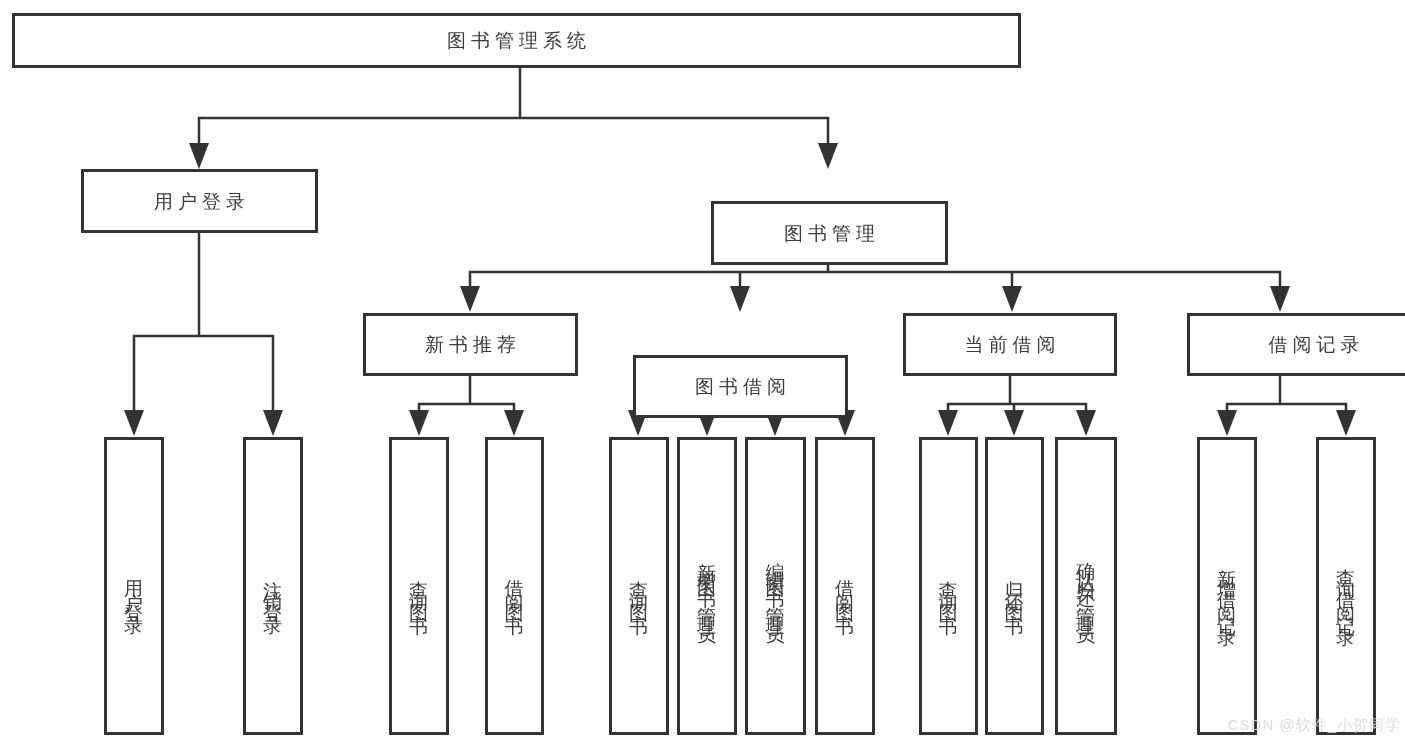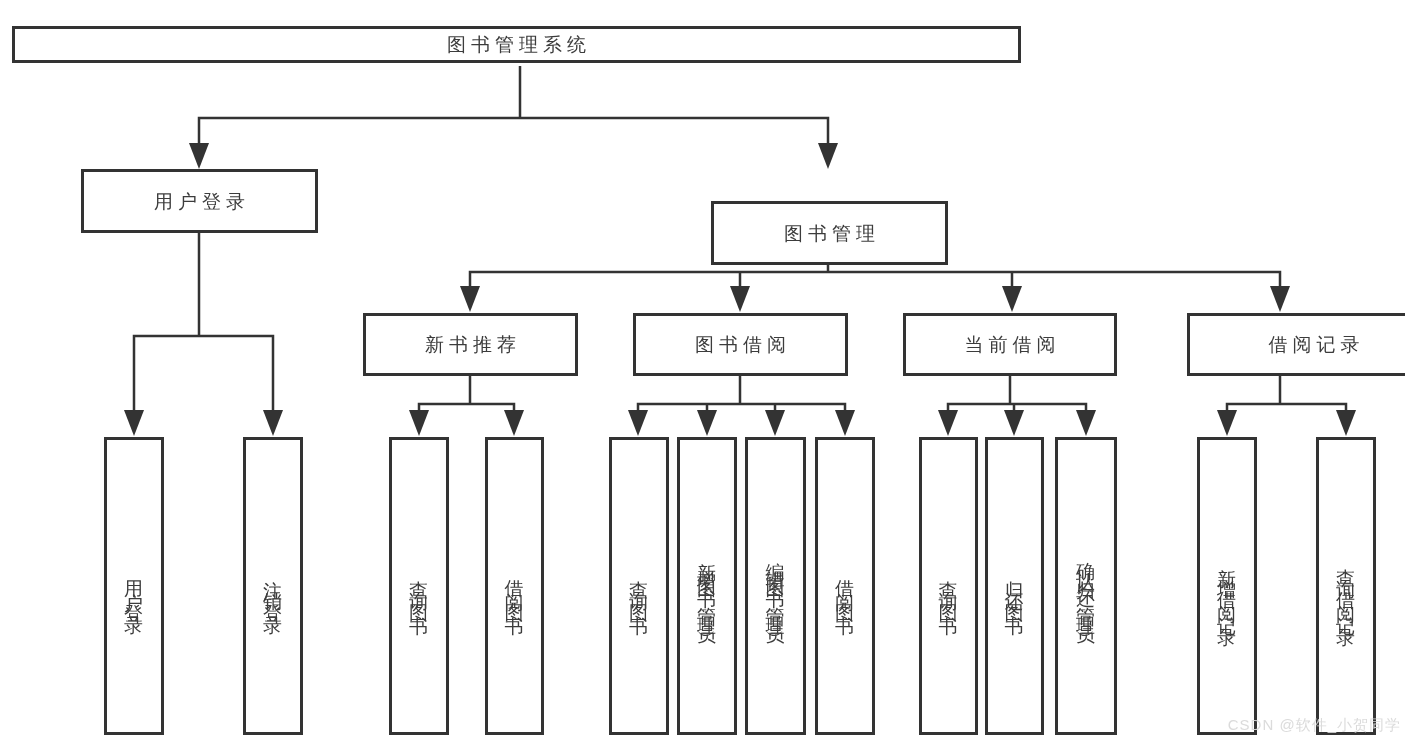--- a/index.html
+++ b/index.html
@@ -25,21 +25,21 @@
   }
   .hbox{letter-spacing:5px;text-indent:5px;}
   .vbox{
     writing-mode:vertical-rl;
     text-orientation:mixed;
     letter-spacing:12px;
     padding-top:6px;
   }
   .vbox.long{letter-spacing:9px;padding-top:2px;}
   
-  .root{left:12px;top:26px;width:1009px;height:37px;}
+  .root{left:12px;top:13px;width:1009px;height:55px;}
   .lvl2{top:169px;width:237px;height:64px;}
   .lvl3{top:313px;height:63px;}
   .lvl4{top:437px;height:298px;}
   .watermark{
     position:absolute;
     right:4px;top:716px;
     font-size:15px;
     letter-spacing:1px;
     color:rgba(216,216,216,0.92);
     z-index:5;
@@ -90,21 +90,21 @@
       <polygon points="1336,410 1356,410 1346,436"></polygon>
     </g>
   </svg>
 
   <div class="box hbox root">图书管理系统</div>
 
   <div class="box hbox lvl2" style="left:81px;">用户登录</div>
   <div class="box hbox lvl2" style="left:711px;margin-top:32px;">图书管理</div>
 
   <div class="box hbox lvl3" style="left:363px;width:215px;">新书推荐</div>
-  <div class="box hbox lvl3" style="left:633px;width:215px;">图书借阅</div>
+  <div class="box hbox lvl3" style="left:633px;width:215px;margin-top:42px;">图书借阅</div>
   <div class="box hbox lvl3" style="left:903px;width:214px;">当前借阅</div>
   <div class="box hbox lvl3" style="left:1187px;width:254px;">借阅记录</div>
 
   <div class="box vbox lvl4" style="left:104px;width:60px;">用户登录</div>
   <div class="box vbox lvl4" style="left:243px;width:60px;">注销登录</div>
 
   <div class="box vbox lvl4" style="left:389px;width:60px;">查询图书</div>
   <div class="box vbox lvl4" style="left:485px;width:59px;">借阅图书</div>
 
   <div class="box vbox lvl4" style="left:609px;width:60px;">查询图书</div>

